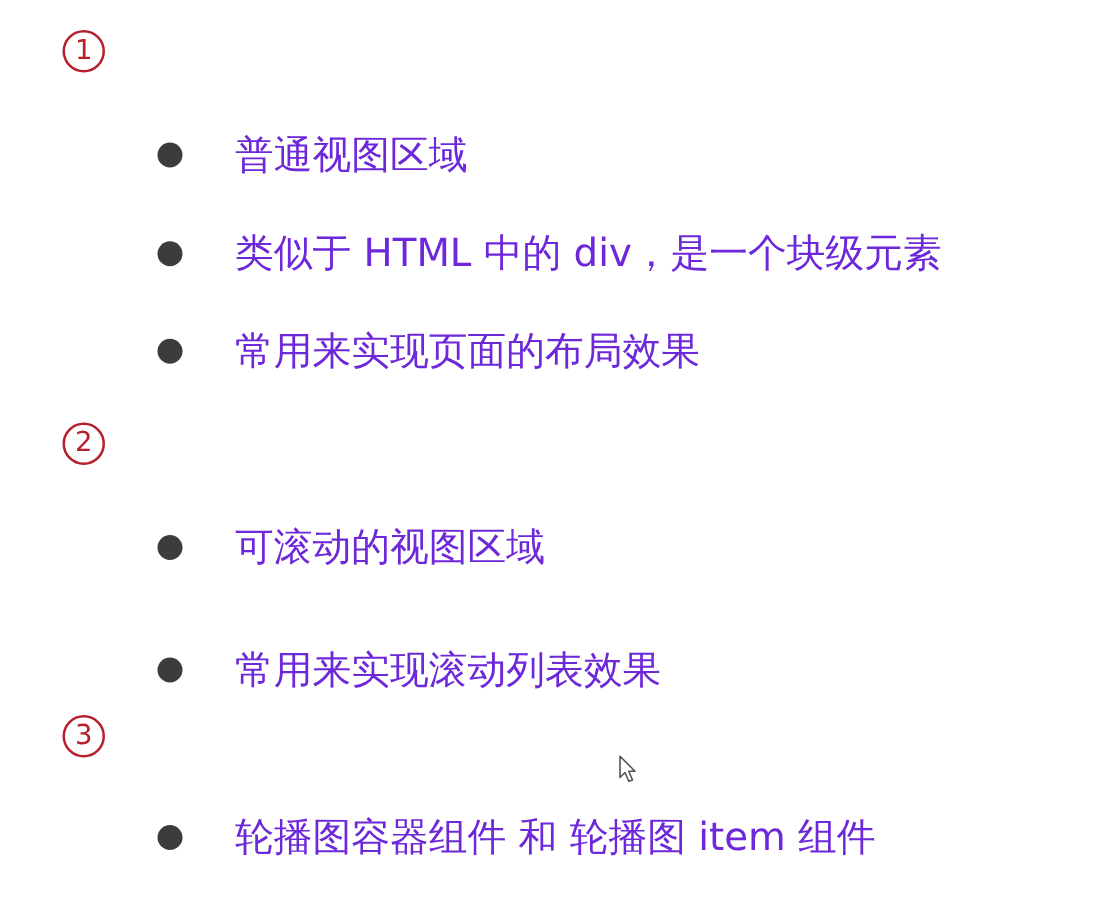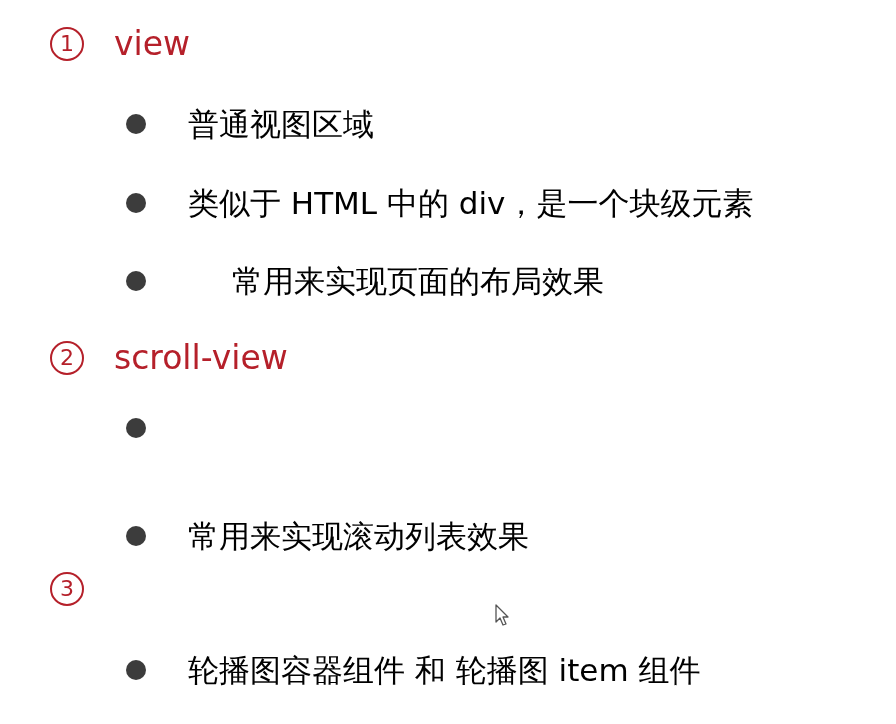--- a/index.html
+++ b/index.html
@@ -35,21 +35,21 @@
       line-height: 29px;
       text-align: center;
       margin-right: 30px;
       font-family: "DejaVu Sans", sans-serif;
     }
     .bullet {
       position: absolute;
       left: 126px;
       display: flex;
       align-items: center;
-      color: #000000;
+      color: #6d28d9;
       font-size: 31px;
       line-height: 40px;
       white-space: nowrap;
     }
     .bullet .dot {
       display: inline-block;
       width: 20px;
       height: 20px;
       border-radius: 50%;
       background: #3c3c3c;
@@ -62,41 +62,40 @@
       top: 604px;
       width: 16px;
       height: 24px;
     }
   </style>
 </head>
 <body>
 
 <div class="heading" style="top:24px;">
   <span class="num">1</span>
-  <span>view</span>
 </div>
 <div class="bullet" style="top:104px;">
   <span class="dot"></span>
   <span>普通视图区域</span>
 </div>
 <div class="bullet" style="top:183px;text-align:center;">
   <span class="dot"></span>
   <span>类似于 HTML 中的 div，是一个块级元素</span>
 </div>
-<div class="bullet" style="top:261px;gap:44px;">
+<div class="bullet" style="top:261px;">
   <span class="dot"></span>
   <span>常用来实现页面的布局效果</span>
 </div>
 
 <div class="heading" style="top:338px;">
   <span class="num">2</span>
-  <span>scroll-view</span>
 </div>
 <div class="bullet" style="top:418px;">
   <span class="dot"></span>
+  <span>可滚动的视图区域</span>
 </div>
 <div class="bullet" style="top:496px;margin-top:20px;">
   <span class="dot"></span>
   <span>常用来实现滚动列表效果</span>
 </div>
 
 <div class="heading" style="top:572px;">
   <span class="num">3</span>
 </div>
 <div class="bullet" style="top:650px;">

